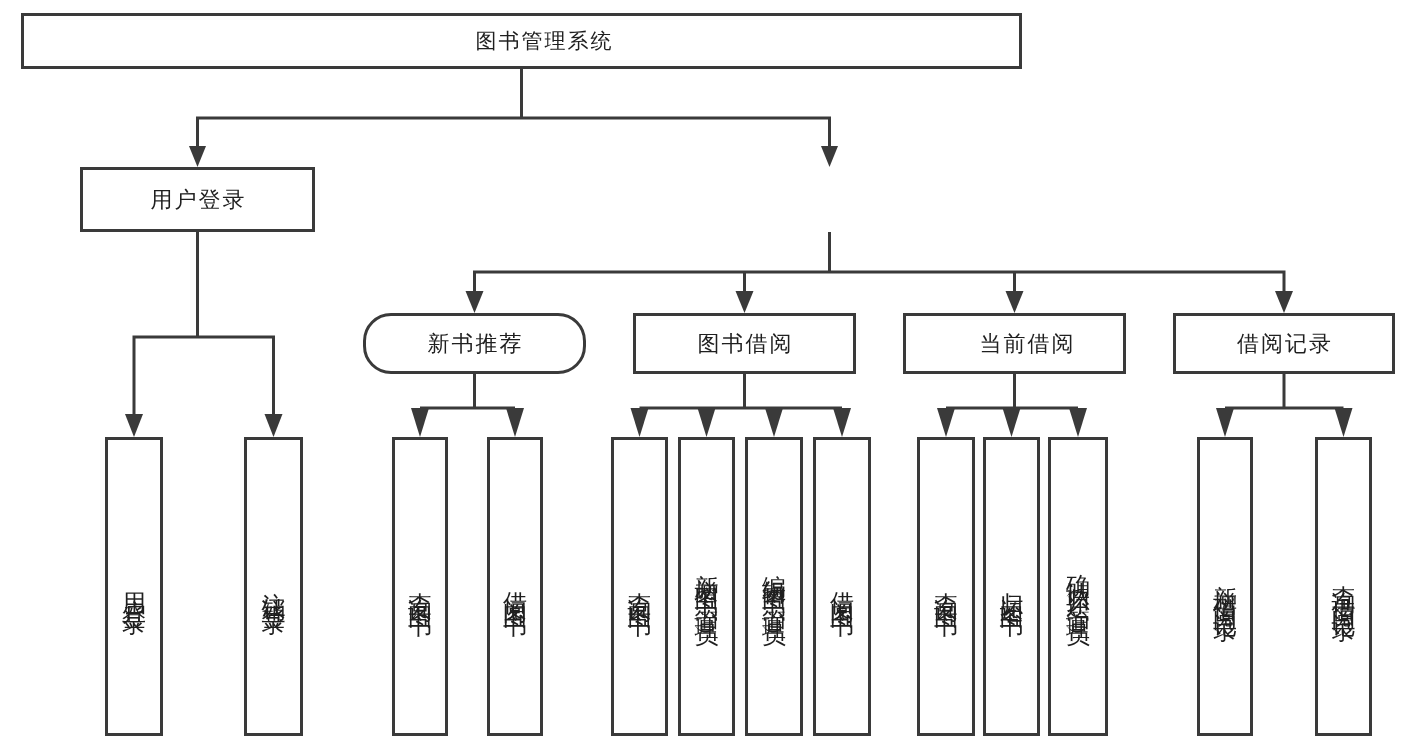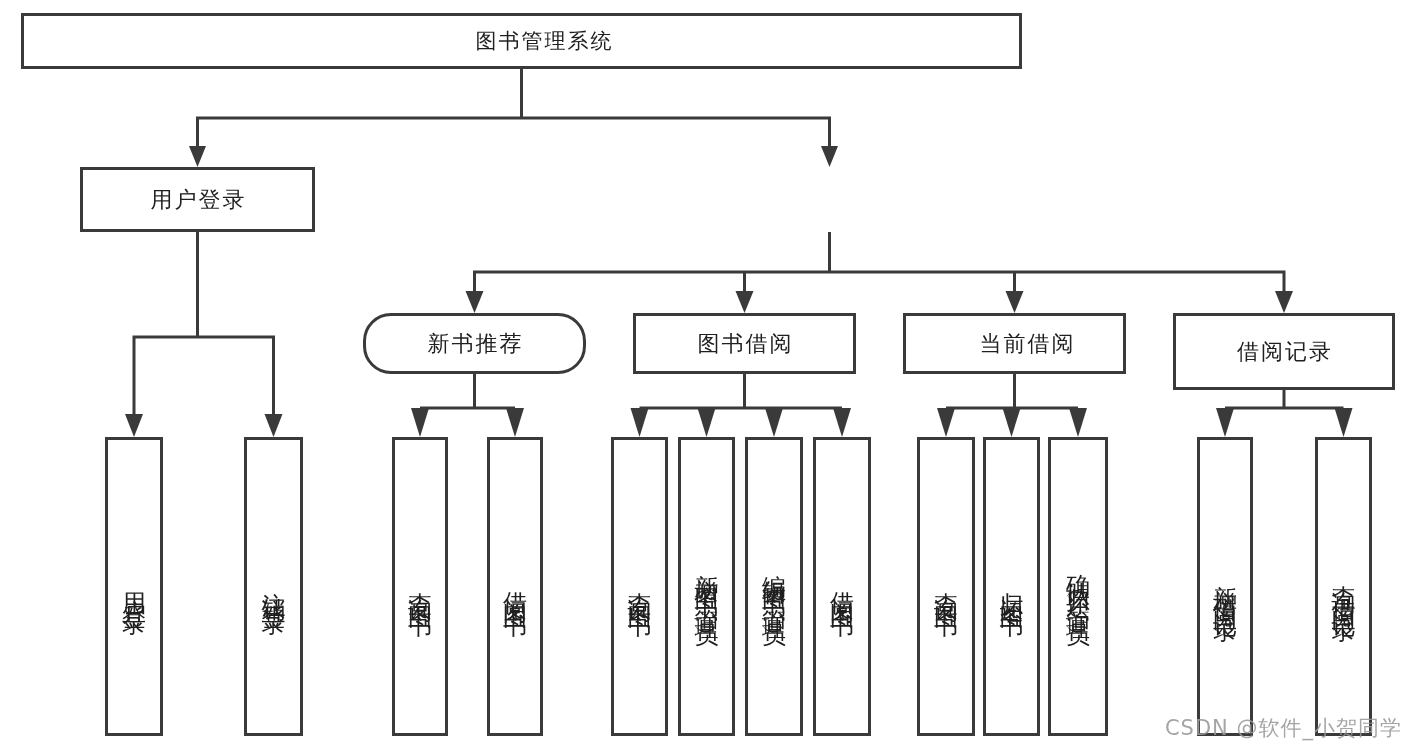--- a/index.html
+++ b/index.html
@@ -15,21 +15,21 @@
   .root-label { font-size:21px; }
   .v-label { writing-mode:vertical-rl; text-orientation:mixed;
              font-size:24px; letter-spacing:7px; line-height:1; }
   
   .n-root   { left:21px;  top:13px;  width:1001px; height:56px;padding-left:44px; }
   .n-l2a    { left:80px;  top:167px; width:235px; height:65px; }
   .n-l2b    { left:711px; top:167px; width:236px; height:65px; }
   .n-l3a    { left:363px; top:313px; width:223px; height:61px;border-radius:28px; }
   .n-l3b    { left:633px; top:313px; width:223px; height:61px;align-items:center; }
   .n-l3c    { left:903px; top:313px; width:223px; height:61px;padding-left:24px; }
-  .n-l3d    { left:1173px;top:313px; width:222px; height:77px; }
+  .n-l3d    { left:1173px;top:313px; width:222px; height:61px; }
   .leaf     { top:437px; height:299px; }
   .n-u1 { left:105px;  width:58px; }
   .n-u2 { left:244px;  width:59px; }
   .n-n1 { left:392px;  width:56px; }
   .n-n2 { left:487px;  width:56px; }
   .n-b1 { left:611px;  width:57px; }
   .n-b2 { left:678px;  width:57px; }
   .n-b3 { left:745px;  width:58px; }
   .n-b4 { left:813px;  width:58px; }
   .n-c1 { left:917px;  width:58px; }
@@ -163,14 +163,13 @@
     <span class="v-label">确认归还（管理员）</span>
   </div>
 
   <div class="box leaf n-r1">
     <span class="v-label">新增借阅记录</span>
   </div>
   <div class="box leaf n-r2">
     <span class="v-label">查询借阅记录</span>
   </div>
 
-  <div class="watermark">CSDN @软件_小贺同学</div>
 </div>
 
 </body></html>

